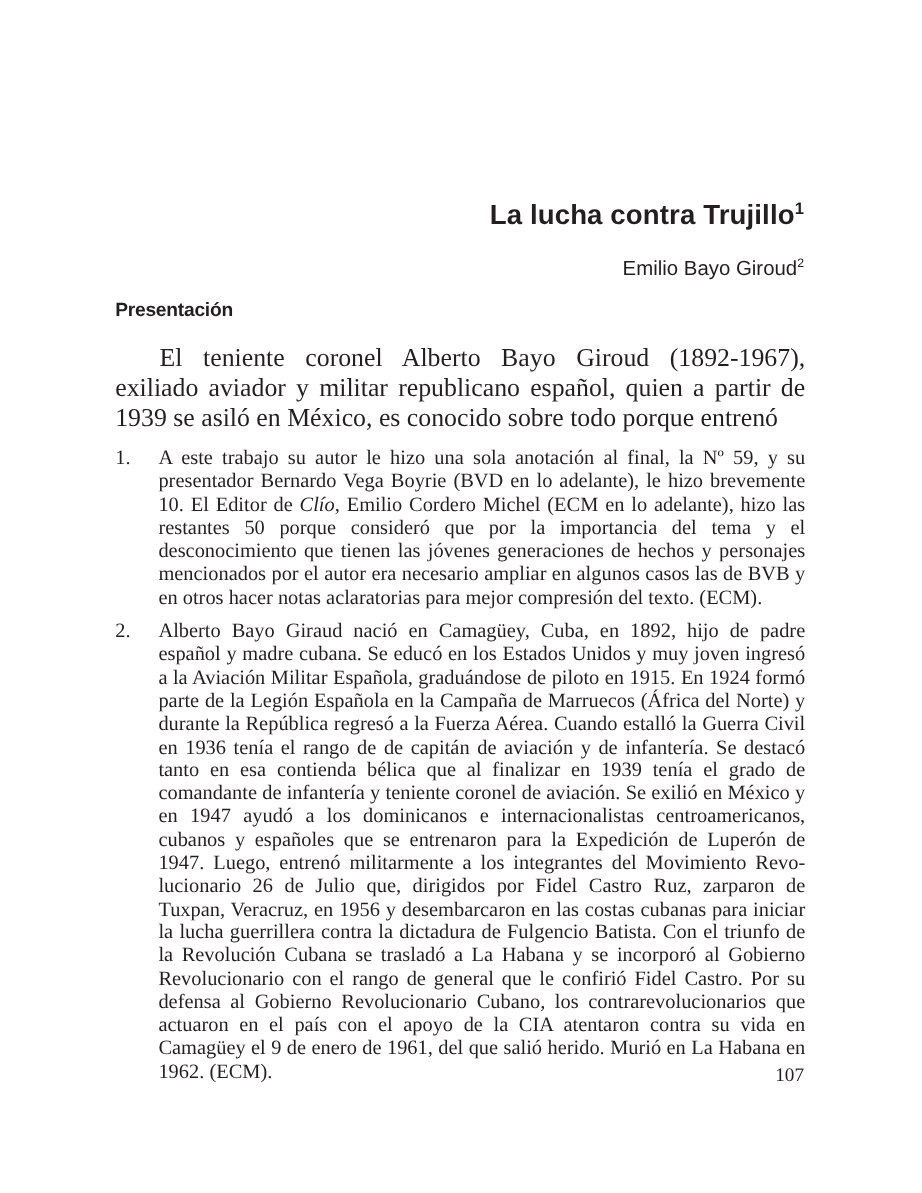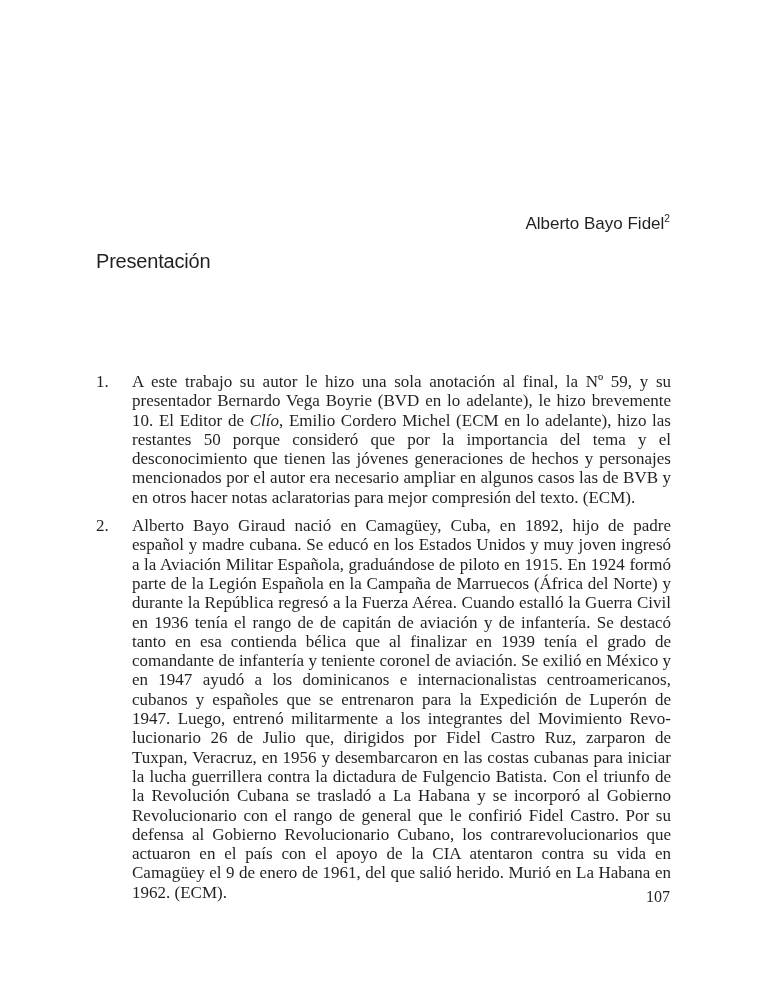--- a/index.html
+++ b/index.html
@@ -10,21 +10,21 @@
       font-family: "Liberation Sans", sans-serif; font-weight: bold; font-size: 23px;
       white-space: nowrap; letter-spacing: 0.1px;
     }
     .author {
       position: absolute; right: 98px; top: 214px;
       font-family: "Liberation Sans", sans-serif; font-size: 17px; white-space: nowrap;
     }
     sup { font-size: 60%; vertical-align: super; line-height: 0; }
     .section-heading {
       position: absolute; left: 96px; top: 250px;
-      font-family: "Liberation Sans", sans-serif; font-weight: normal; font-size: 20px;
+      font-family: "Liberation Sans", sans-serif; font-weight: bold; font-size: 16px;
       letter-spacing: -0.2px;
     }
     .body-text {
       position: absolute; left: 96px; top: 286px; width: 575px;
       font-family: "Liberation Serif", serif; font-size: 21.5px; line-height: 25px;
       text-align: justify; text-indent: 37px; margin: 0;
     }
     .footnotes { position: absolute; left: 96px; top: 372px; width: 575px; }
     .footnote { position: relative; padding-left: 36px; margin-bottom: 9px; }
     .fn-num {
@@ -39,27 +39,31 @@
     .page-number {
       position: absolute; right: 98px; top: 888px;
       font-family: "Liberation Serif", serif; font-size: 16px;
     }
   </style>
 </head>
 <body>
 
 <div class="page">
 
+  <h1 class="title" style="margin:0;font-weight:bold;">
+    <span>La lucha contra Trujillo</span><sup>1</sup>
+  </h1>
 
   <div class="author">
-    <span>Alberto Bayo Fidel</span><sup>2</sup>
+    <span>Emilio Bayo Giroud</span><sup>2</sup>
   </div>
 
   <h2 class="section-heading" style="margin:0;">Presentación</h2>
 
+  <p class="body-text">El teniente coronel Alberto Bayo Giroud (1892-1967), exiliado aviador y militar republicano español, quien a partir de 1939 se asiló en México, es conocido sobre todo porque entrenó</p>
 
   <div class="footnotes">
     <div class="footnote">
       <span class="fn-num">1.</span>
       <p class="fn-text"><span>A este trabajo su autor le hizo una sola anotación al final, la Nº 59, y su presentador Bernardo Vega Boyrie (BVD en lo adelante), le hizo brevemente 10. El Editor de </span><i>Clío</i><span>, Emilio Cordero Michel (ECM en lo adelante), hizo las restantes 50 porque consideró que por la importancia del tema y el desconocimiento que tienen las jóvenes generaciones de hechos y personajes mencionados por el autor era necesario ampliar en algunos casos las de BVB y en otros hacer notas aclaratorias para mejor compresión del texto. (ECM).</span></p>
     </div>
     <div class="footnote">
       <span class="fn-num">2.</span>
       <p class="fn-text">Alberto Bayo Giraud nació en Camagüey, Cuba, en 1892, hijo de pa­dre español y madre cubana. Se educó en los Estados Unidos y muy joven ingresó a la Aviación Militar Española, graduándose de piloto en 1915. En 1924 formó parte de la Legión Española en la Campaña de Marruecos (África del Norte) y durante la República regresó a la Fuerza Aérea. Cuando estalló la Guerra Civil en 1936 tenía el rango de de capitán de aviación y de infantería. Se destacó tanto en esa con­tienda bélica que al finalizar en 1939 tenía el grado de comandante de infantería y teniente coronel de aviación. Se exilió en México y en 1947 ayudó a los dominicanos e internacionalistas centroamericanos, cubanos y españoles que se entrenaron para la Expedición de Luperón de 1947. Luego, entrenó militarmente a los integrantes del Movimiento Revo­lucionario 26 de Julio que, dirigidos por Fidel Castro Ruz, zarparon de Tuxpan, Veracruz, en 1956 y desembarcaron en las costas cubanas para iniciar la lucha guerrillera contra la dictadura de Fulgencio Batista. Con el triunfo de la Revolución Cubana se trasladó a La Habana y se incorporó al Gobierno Revolucionario con el rango de general que le confirió Fidel Castro. Por su defensa al Gobierno Revolucionario Cu­bano, los contrarevolucionarios que actuaron en el país con el apoyo de la CIA atentaron contra su vida en Camagüey el 9 de enero de 1961, del que salió herido. Murió en La Habana en 1962. (ECM).</p>
     </div>

